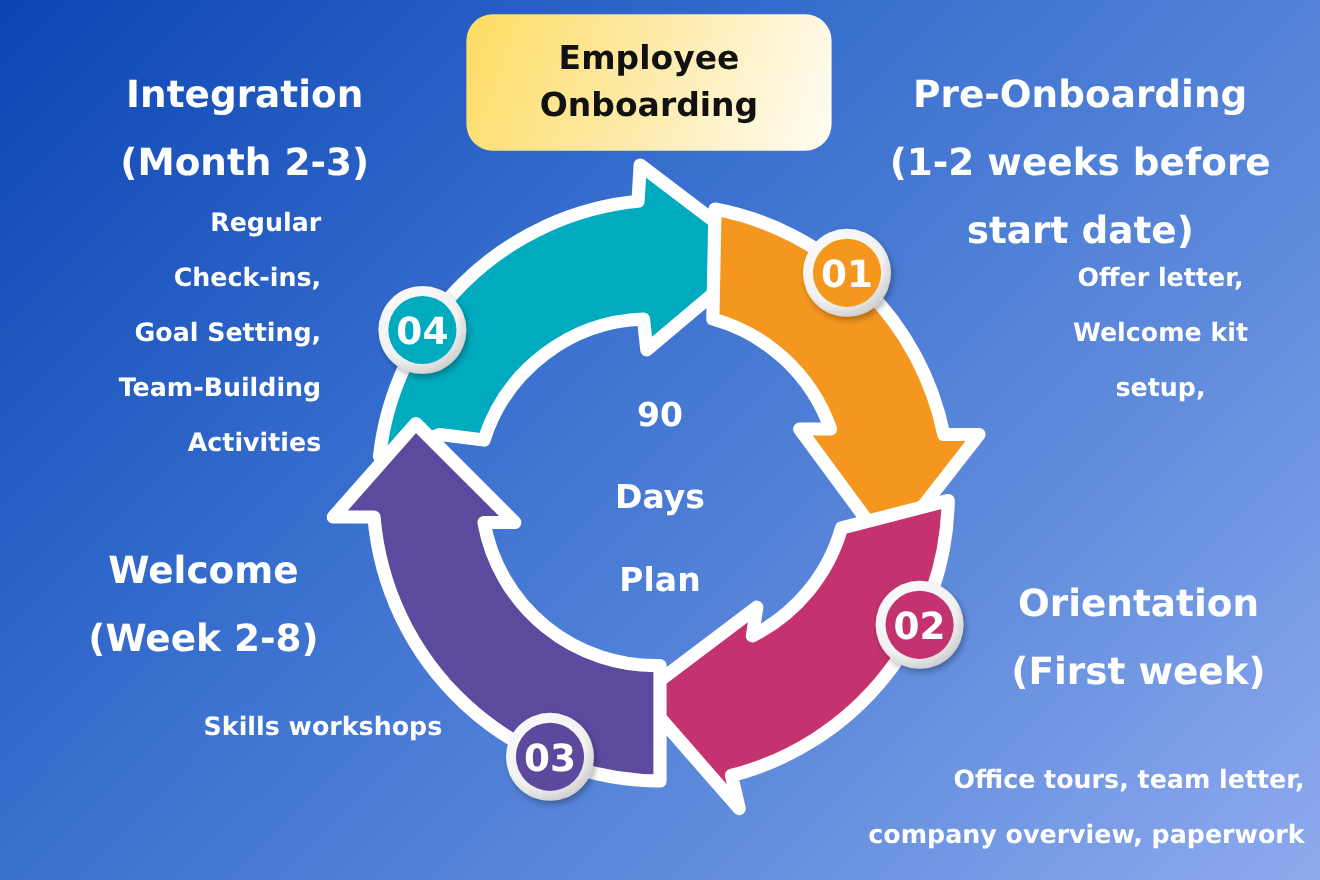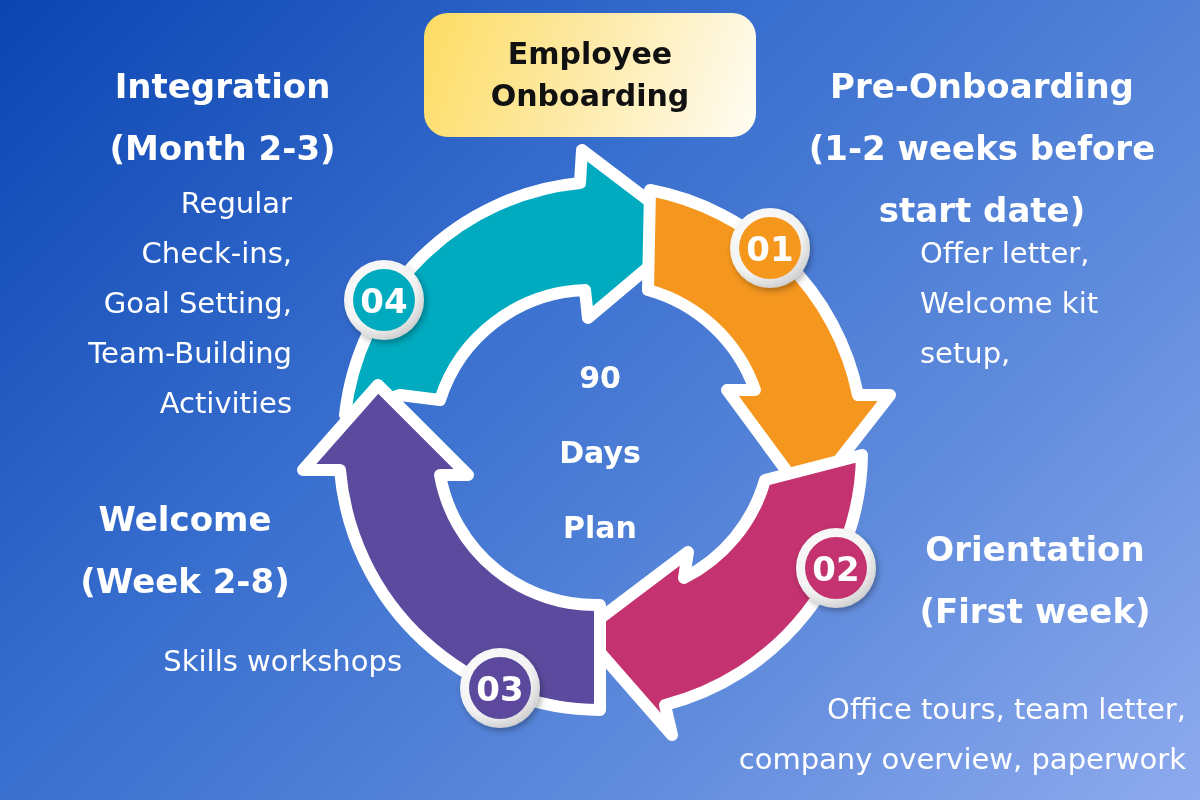--- a/index.html
+++ b/index.html
@@ -19,22 +19,22 @@
   .cycle { position: absolute; left: 0; top: 0; width: 1200px; height: 800px; }
   .center-text {
     position: absolute; left: 500px; top: 340px; width: 200px; text-align: center;
     font-weight: bold; font-size: 30px; line-height: 75px; color: #fff;
   }
   .heading {
     position: absolute; font-weight: bold; font-size: 34px; line-height: 62px; color: #fff;
     white-space: nowrap;
   }
   .desc {
-    position: absolute; font-size: 29px; line-height: 50px; color: #fff; white-space: nowrap;
-    font-weight: normal;
+    position: absolute; font-size: 23px; line-height: 50px; color: #fff; white-space: nowrap;
+    font-weight: bold;
   }
   .right-align { text-align: right; }
   .center-align { text-align: center; }
   .badge-num {
     font-family: "DejaVu Sans", sans-serif; font-weight: bold; font-size: 34px;
     fill: #ffffff;
   }
 </style>
 </head>
 <body>
@@ -139,21 +139,21 @@
   <div>Goal Setting,</div>
   <div>Team-Building</div>
   <div>Activities</div>
 </div>
 
 <div class="heading center-align" style="left:772px; top:55px; width:420px;">
   <div>Pre-Onboarding</div>
   <div>(1-2 weeks before</div>
   <div>start date)</div>
 </div>
-<div class="desc" style="left:920px; top:228px; width:270px;">
+<div class="desc" style="left:920px; top:228px; width:270px;text-align:center;">
   <div>Offer letter,</div>
   <div>Welcome kit</div>
   <div>setup,</div>
 </div>
 
 <div class="heading center-align" style="left:885px; top:518px; width:300px;">
   <div>Orientation</div>
   <div>(First week)</div>
 </div>
 <div class="desc right-align" style="left:600px; top:684px; width:586px;">

